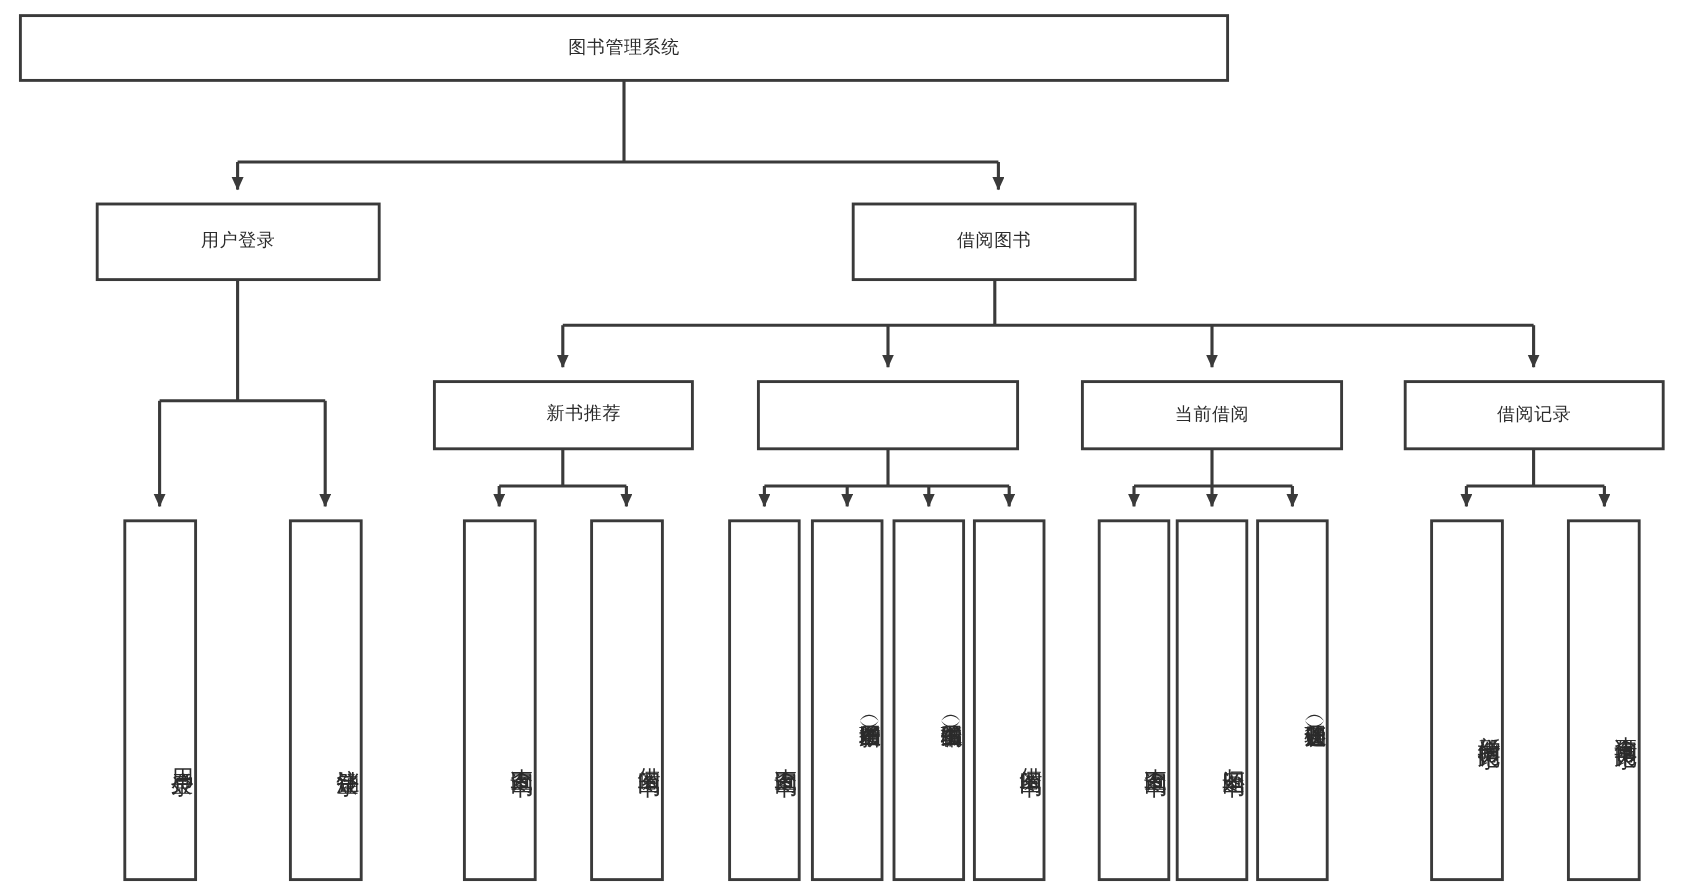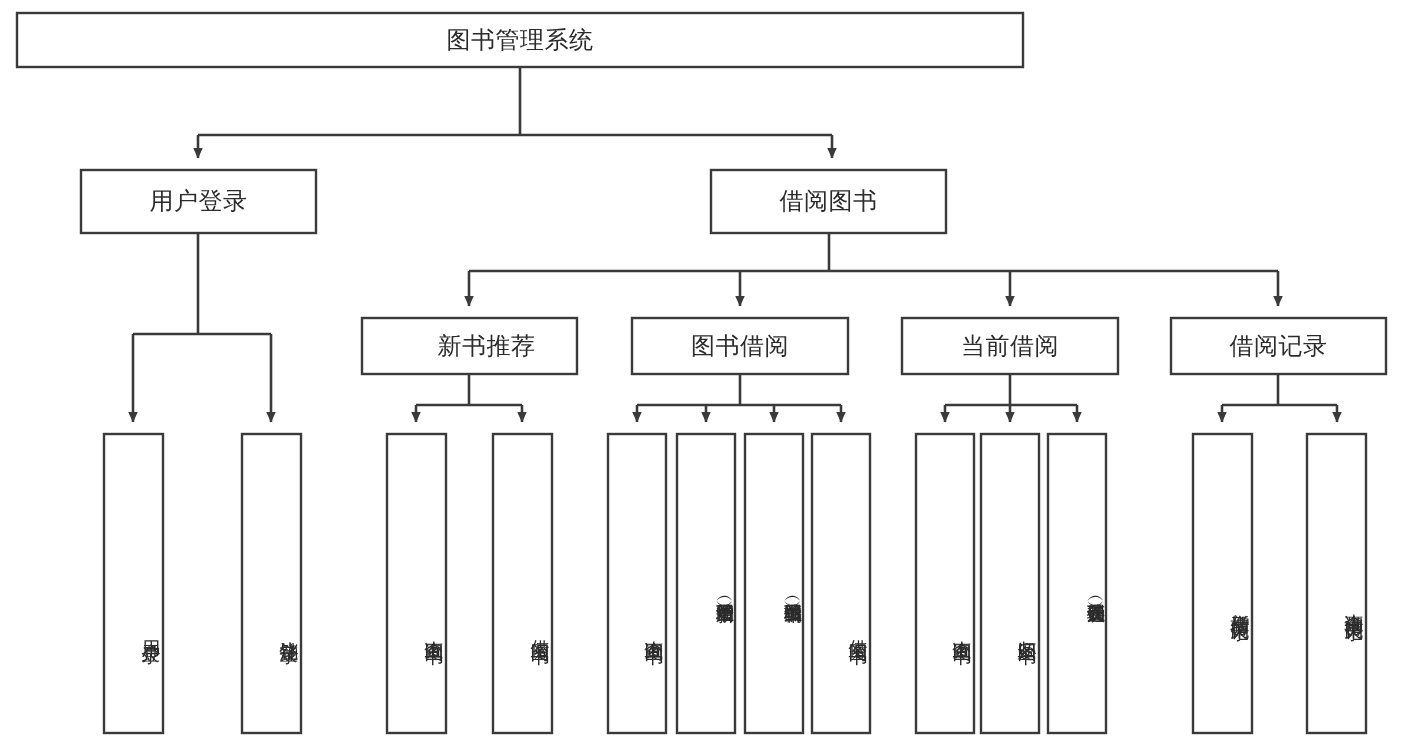--- a/index.html
+++ b/index.html
@@ -45,21 +45,21 @@
     position: absolute;
     display: flex;
     align-items: center;
     justify-content: center;
     color: #2b2b2b;
     letter-spacing: 0.5px;
     pointer-events: none;
     white-space: nowrap;
   }
   .label-horizontal {
-    font-size: 24px;
+    font-size: 15px;
     line-height: 1.1;
   }
   .label-vertical {
     writing-mode: vertical-rl;
     text-orientation: upright;
     font-size: 19px;
     line-height: 1.22;
     letter-spacing: 2px;
     align-items: flex-start;
     padding-top: 6px;
@@ -172,22 +172,21 @@
 
     <rect class="node-box" x="1193" y="434" width="59" height="299"></rect>
     <rect class="node-box" x="1307" y="434" width="59" height="299"></rect>
   </svg>
 
   <div class="node-label label-horizontal" style="left:17px; top:13px; width:1006px; height:54px;">图书管理系统</div>
 
   <div class="node-label label-horizontal" style="left:81px; top:170px; width:235px; height:63px;">用户登录</div>
   <div class="node-label label-horizontal" style="left:711px; top:170px; width:235px; height:63px;">借阅图书</div>
 
-  <div class="node-label label-horizontal" style="left:362px; top:318px; width:249px; height:56px;">新书推荐</div>
-  <div class="node-label label-horizontal" style="left:632px; top:318px; width:216px; height:56px;">图书借阅</div>
+  <div class="node-label label-horizontal" style="left:362px; top:318px; width:249px; height:56px;font-family:Liberation Mono, monospace;">新书推荐</div>
   <div class="node-label label-horizontal" style="left:902px; top:318px; width:216px; height:56px;">当前借阅</div>
   <div class="node-label label-horizontal" style="left:1171px; top:318px; width:215px; height:56px;">借阅记录</div>
 
   <div class="node-label label-vertical" style="left:104px; top:519px; width:59px; height:214px;">用户登录</div>
   <div class="node-label label-vertical" style="left:242px; top:519px; width:59px; height:214px;">注销登录</div>
 
   <div class="node-label label-vertical" style="left:387px; top:519px; width:59px; height:214px;">查询图书</div>
   <div class="node-label label-vertical" style="left:493px; top:519px; width:59px; height:214px;">借阅图书</div>
 
   <div class="node-label label-vertical" style="left:608px; top:519px; width:58px; height:214px;">查询图书</div>

